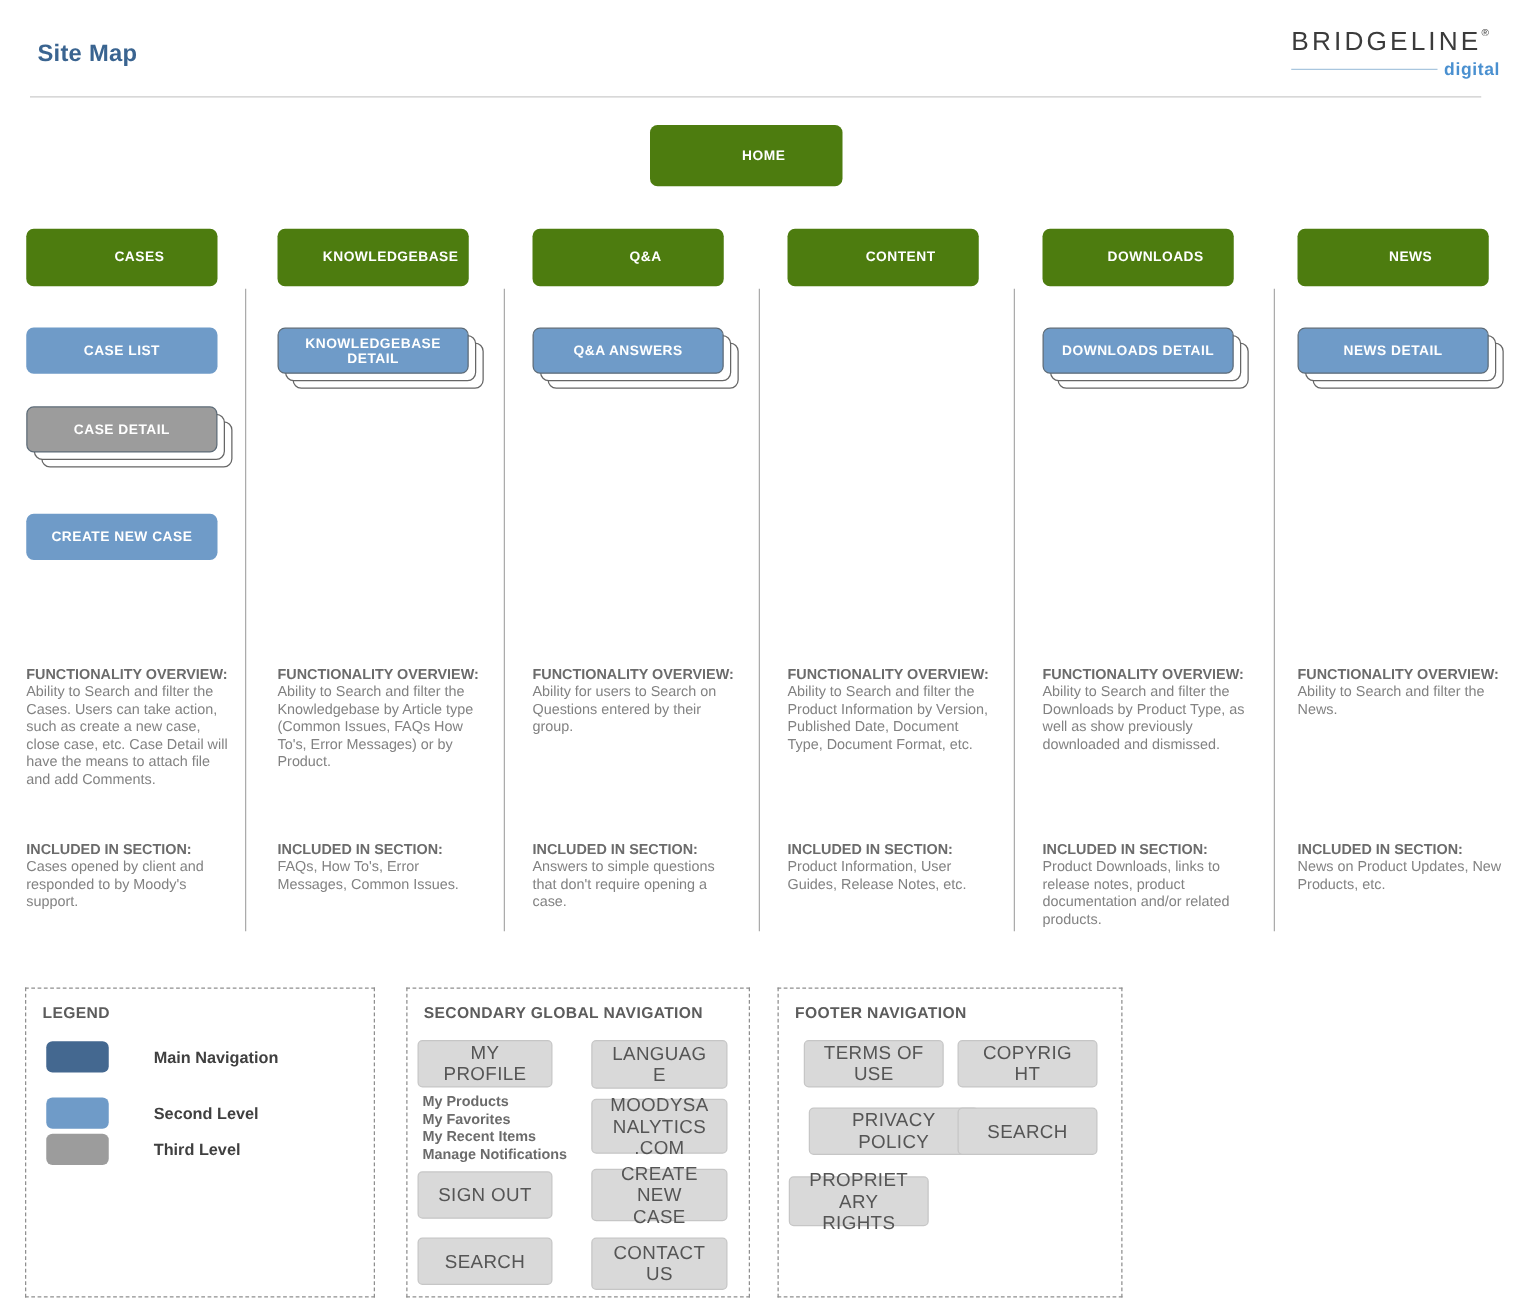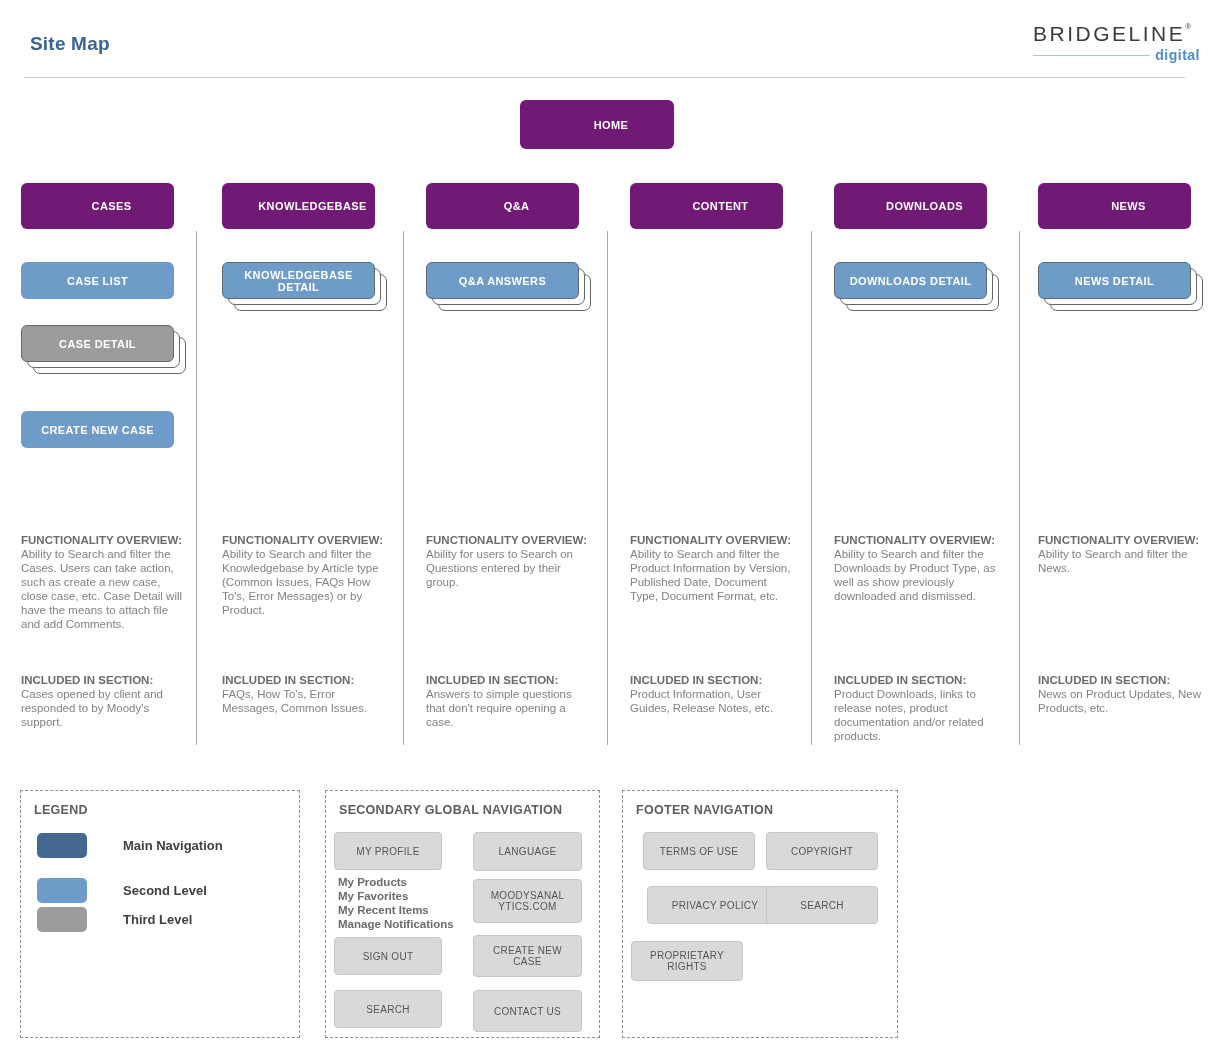--- a/index.html
+++ b/index.html
@@ -19,21 +19,21 @@
   .logo-reg { font-size:8px; vertical-align:top; color:#3b3b3b; letter-spacing:0; }
   .logo-bottom { display:flex; align-items:center; margin-top:1px; }
   .logo-line { flex:1; height:1px; background:#a9c6de; margin-right:5px; }
   .logo-digital { font-size:14px; font-weight:bold; color:#4a90d0; letter-spacing:0.5px; }
   
   .box {
     display:flex; align-items:center; justify-content:center; text-align:center;
     color:#ffffff; font-weight:bold; font-size:11px; letter-spacing:0.4px;
     border-radius:6px;
   }
-  .dark  { background:#701a75;padding-left:28px; }
+  .dark  { background:#4d7c0f;padding-left:28px; }
   .light { background:#6f9bc8; }
   .gray  { background:#9c9c9c; }
   .home-box { position:absolute; left:520px; top:100px; width:154px; height:49px; }
   .col { position:absolute; top:183px; width:166px; height:562px; }
   .col-header { position:absolute; left:0; top:0; width:153px; height:46px; }
   .subbox { position:absolute; left:0; width:153px; height:37px; }
   
   .stack { position:absolute; left:0; width:178px; height:37px; }
   .stack .layer { position:absolute; width:153px; height:37px; background:#ffffff; border:1px solid #666; border-radius:7px; }
   .stack .l1 { left:6px; top:6px; }
@@ -50,21 +50,21 @@
   .legend-panel { left:20px; width:280px; }
   .sec-panel { left:325px; width:275px; }
   .foot-panel { left:622px; width:276px; }
   .legend-row { position:absolute; left:16px; display:flex; align-items:center; }
   .swatch { width:50px; height:25px; border-radius:5px; }
   .sw-main { background:#446890; } .sw-second { background:#6f9bc8; } .sw-third { background:#9c9c9c; }
   .legend-label { position:absolute; left:86px; width:160px; font-size:13px; font-weight:bold; color:#404040; white-space:nowrap; }
   .gbtn {
     position:absolute; display:flex; align-items:center; justify-content:center; text-align:center;
     background:#d9d9d9; border:1px solid #c6c6c6; border-radius:4px;
-    color:#555555; font-size:10px; letter-spacing:0.3px; overflow-wrap:anywhere; padding:14px;
+    color:#555555; font-size:15px; letter-spacing:0.3px; overflow-wrap:anywhere; padding:14px;
   }
   .quick-links { position:absolute; left:12px; top:84px; font-size:11.5px; line-height:14px; font-weight:bold; color:#6b6b6b; }
 </style>
 </head>
 <body>
 
 <div class="page">
 
   <div class="page-title">Site Map</div>
   <div class="header-rule"></div>

